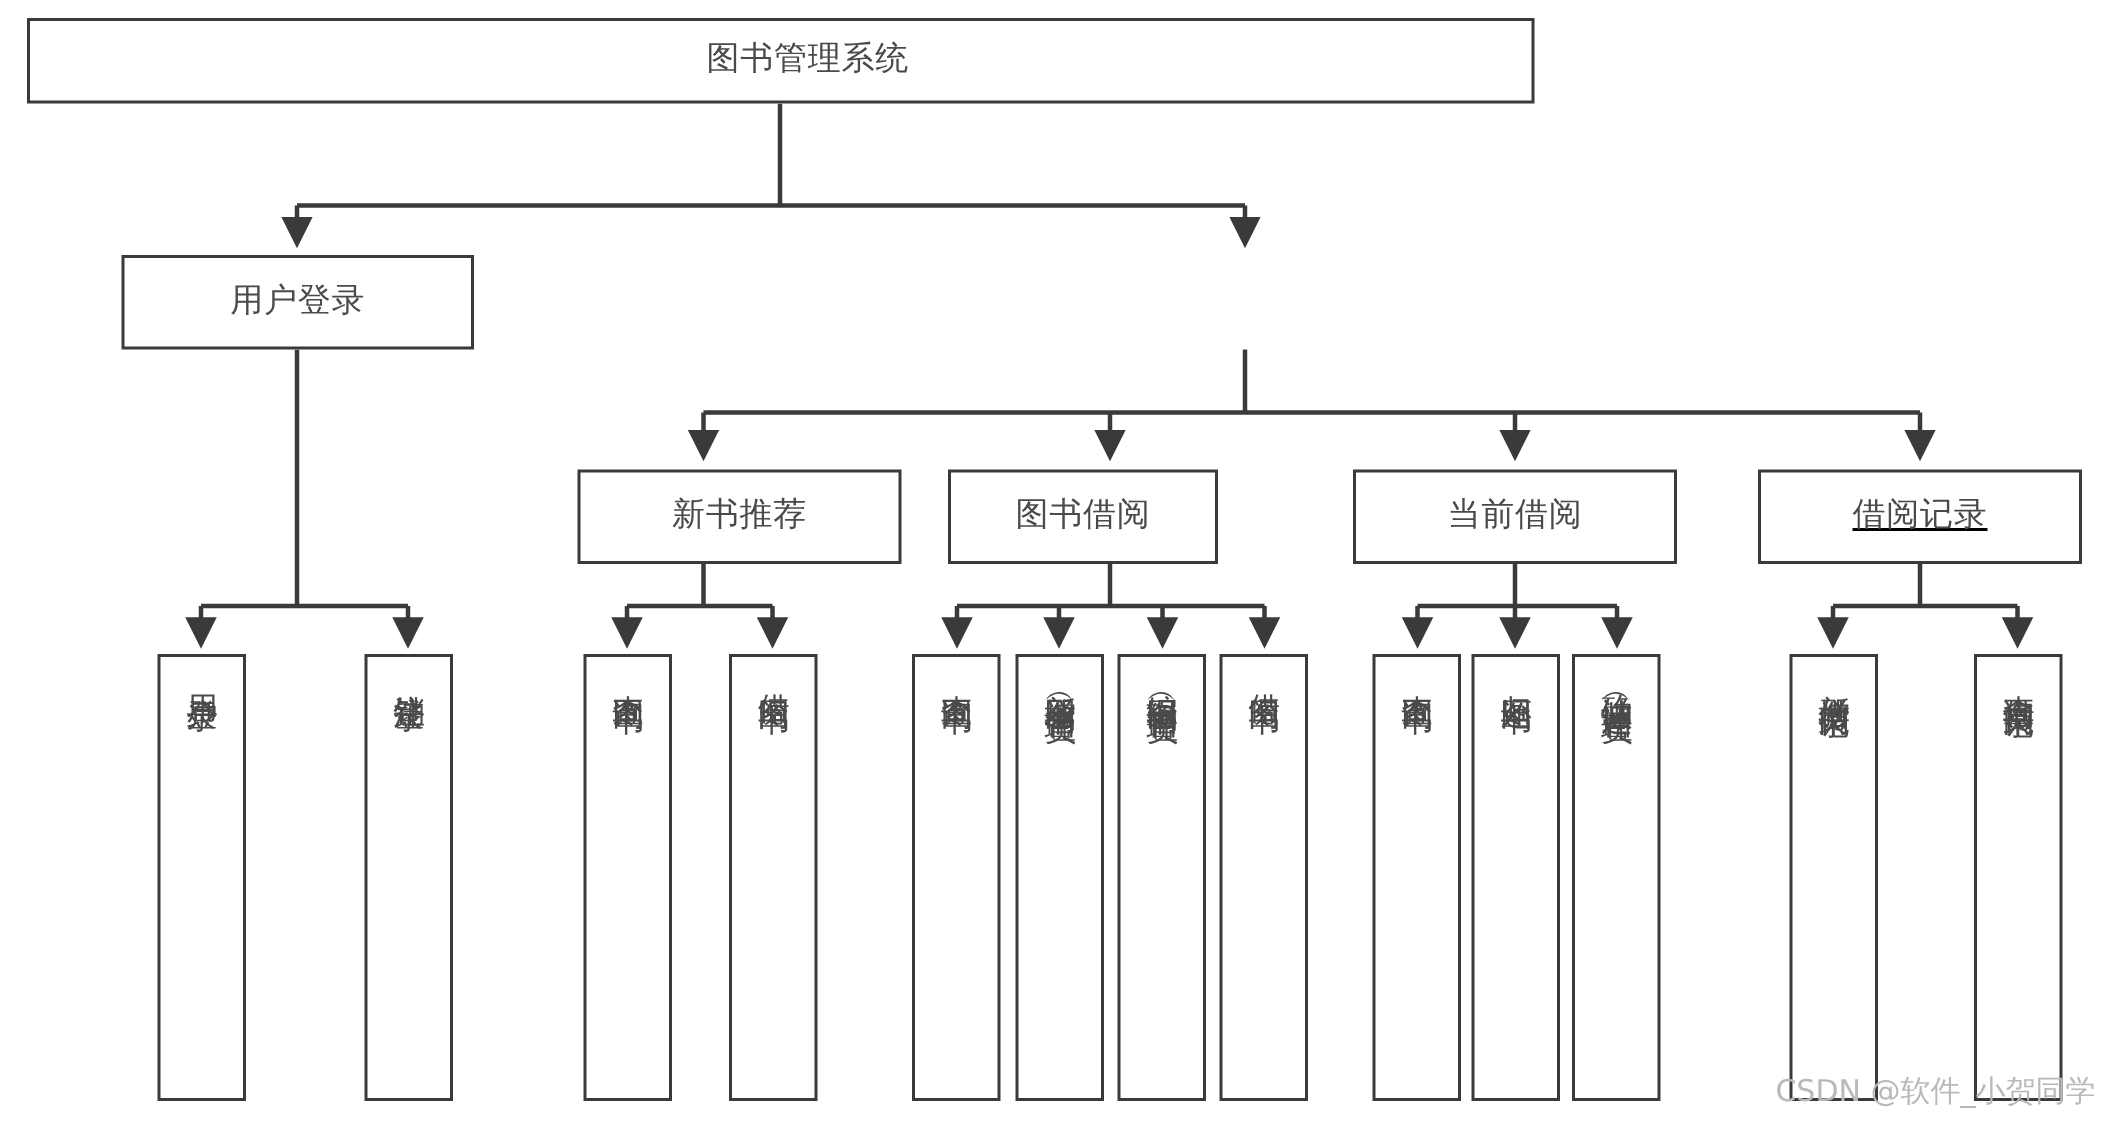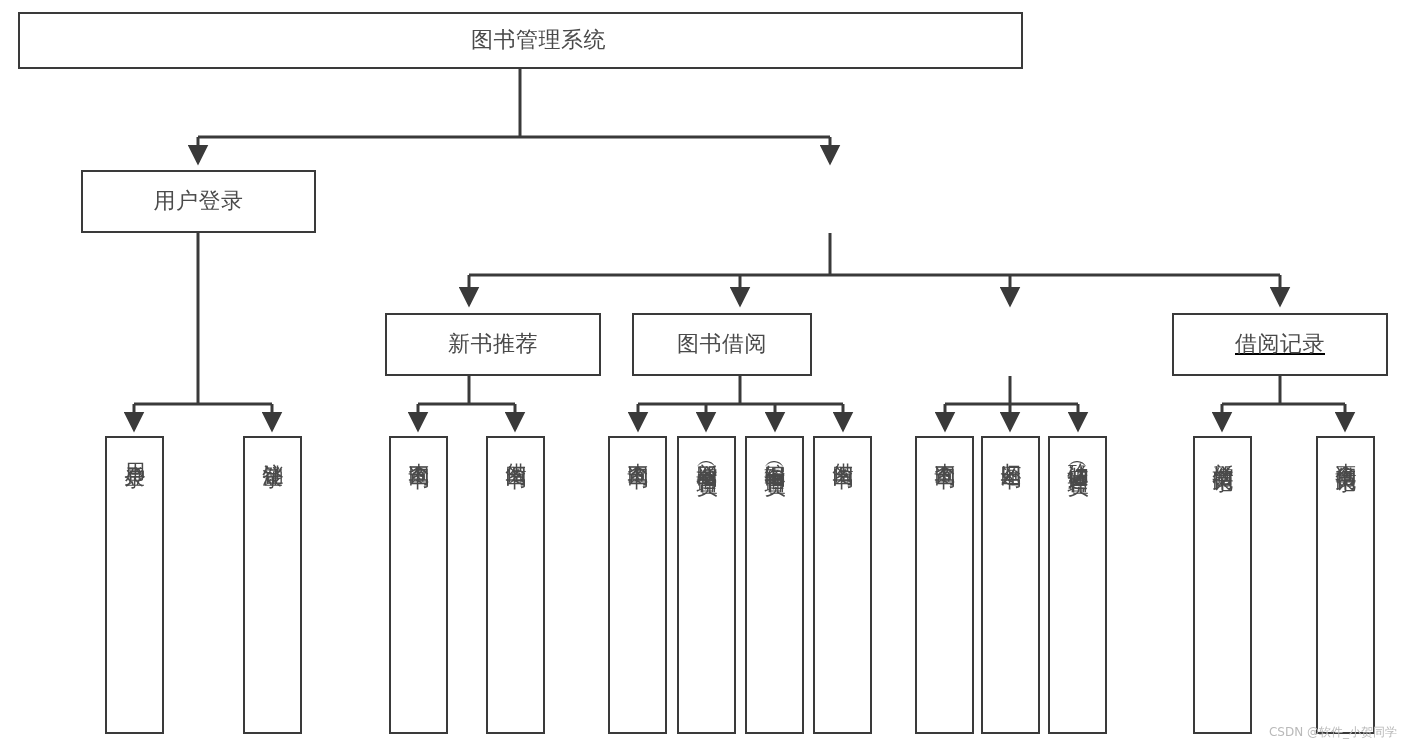--- a/index.html
+++ b/index.html
@@ -61,21 +61,21 @@
     text-orientation: upright;
     font-size: 21px;
     line-height: 1.18;
     letter-spacing: 2px;
     white-space: nowrap;
   }
   .watermark {
     position: absolute;
     right: 8px;
     bottom: 6px;
-    font-size: 12px;
+    font-size: 20px;
     color: #b9b9b9;
     z-index: 5;
     white-space: nowrap;
     pointer-events: none;
   }
 </style>
 </head>
 <body>
 
 <div id="diagram-root">
@@ -137,20 +137,23 @@
   <div class="node h" style="left:81px; top:170px; width:235px; height:63px;">
     <span class="node-label">用户登录</span>
   </div>
 
   <div class="node h" style="left:362px; top:313px; width:216px; height:63px;margin-left:23px;">
     <span class="node-label">新书推荐</span>
   </div>
   <div class="node h" style="left:632px; top:313px; width:180px; height:63px;">
     <span class="node-label">图书借阅</span>
   </div>
+  <div class="node h" style="left:902px; top:313px; width:216px; height:63px;">
+    <span class="node-label">当前借阅</span>
+  </div>
   <div class="node h" style="left:1172px; top:313px; width:216px; height:63px;text-decoration:underline;">
     <span class="node-label">借阅记录</span>
   </div>
 
   <div class="node v" style="left:105px; top:436px; width:59px; height:298px;">
     <span class="node-label">用户登录</span>
   </div>
   <div class="node v" style="left:243px; top:436px; width:59px; height:298px;">
     <span class="node-label">注销登录</span>
   </div>

